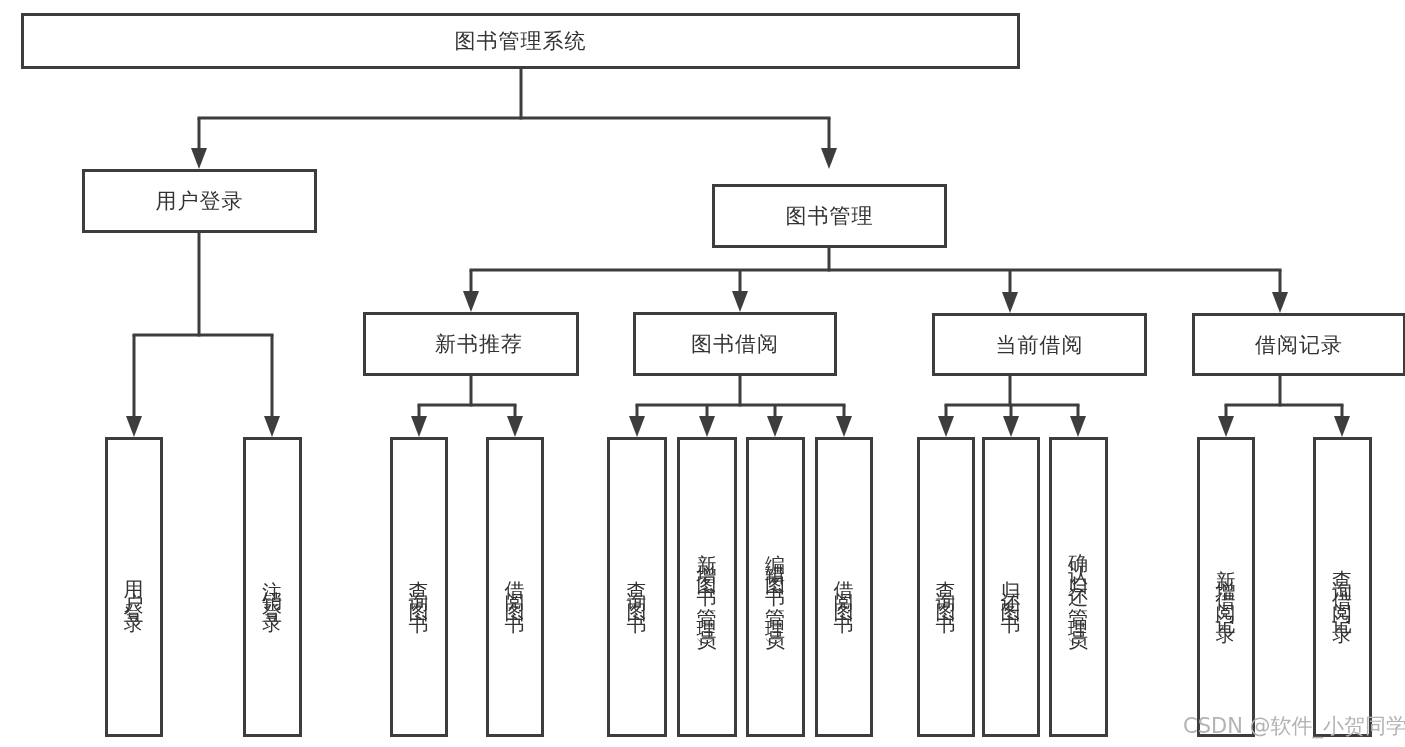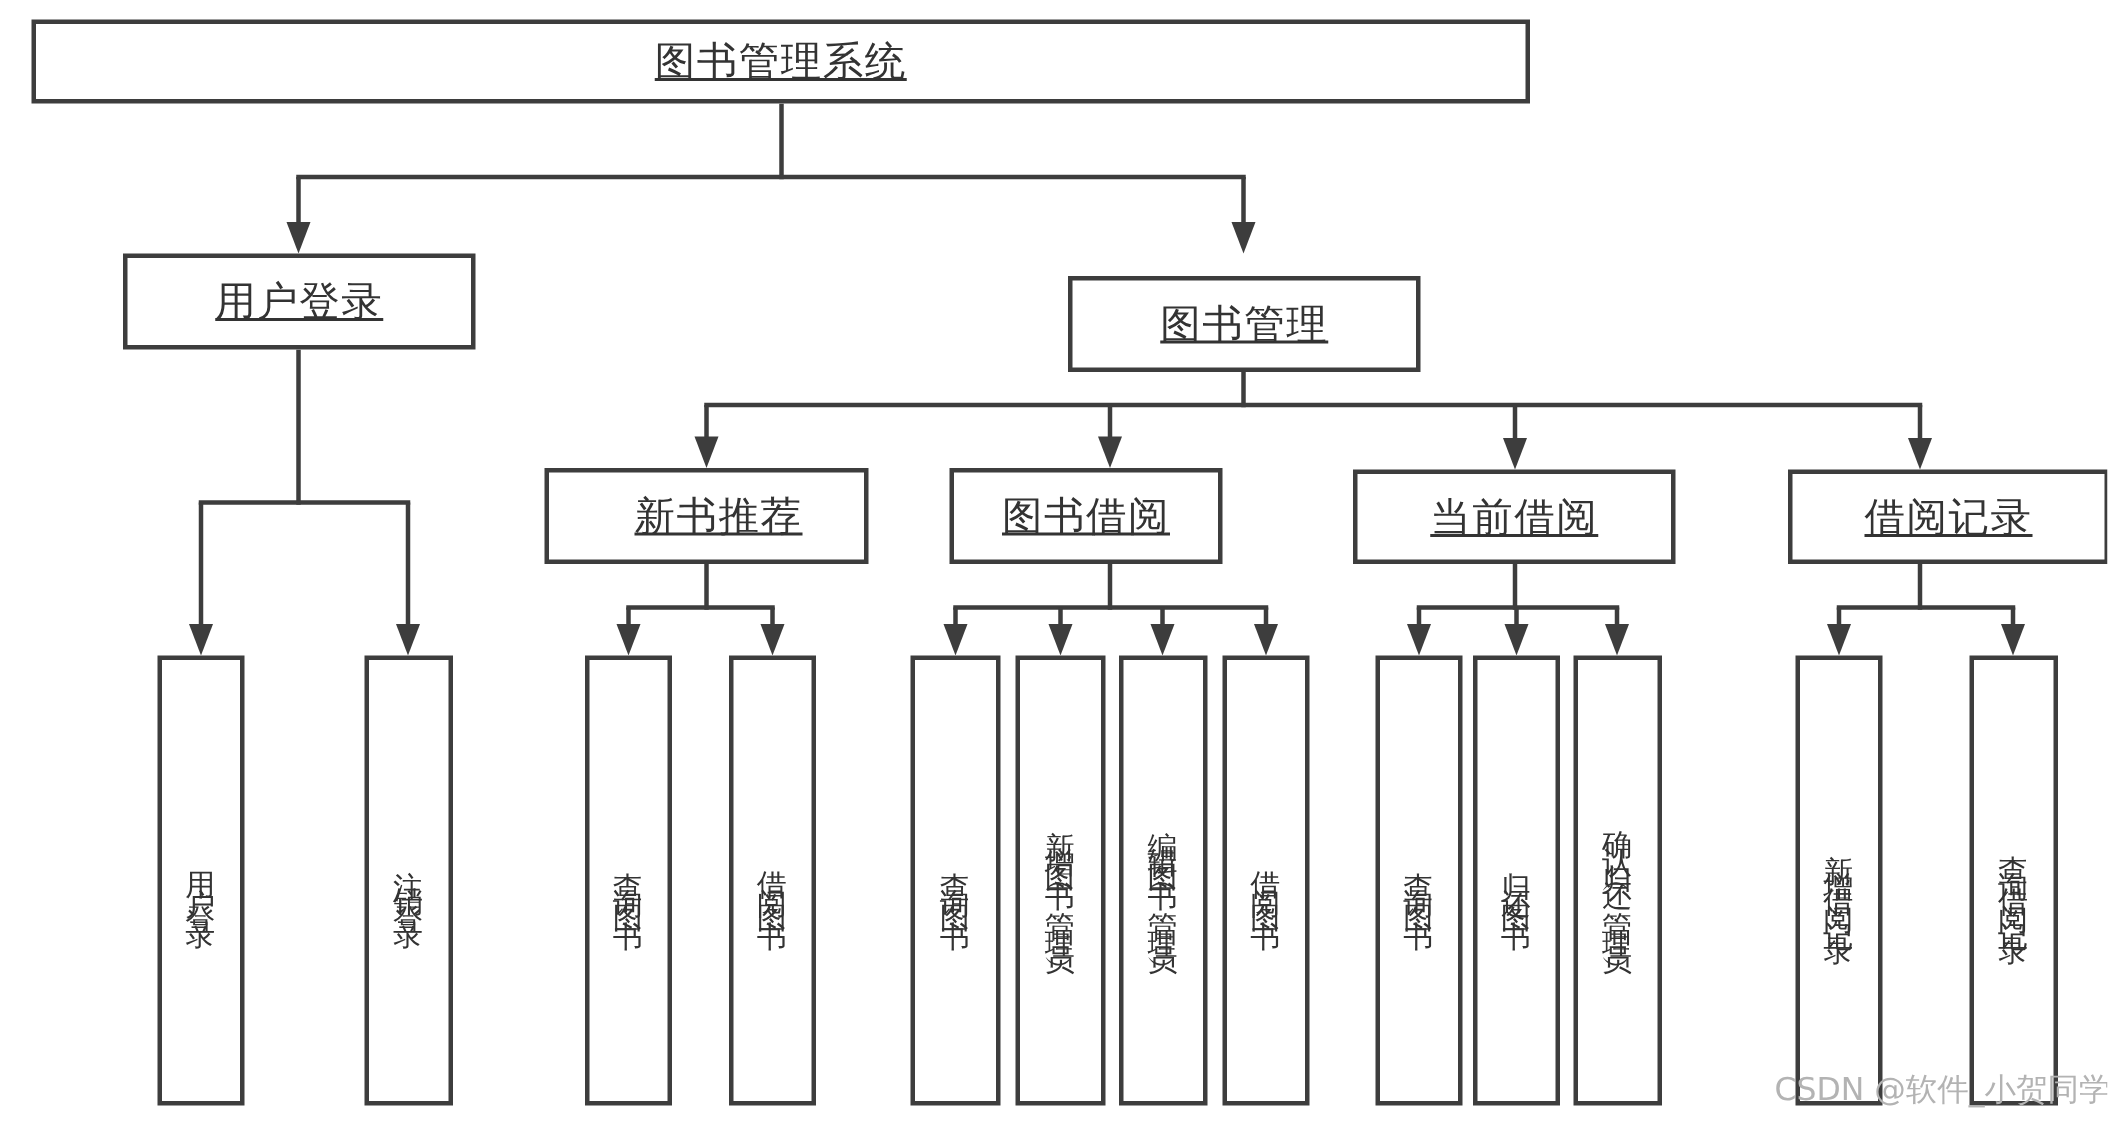--- a/index.html
+++ b/index.html
@@ -12,36 +12,36 @@
   }
   svg.wires{position:absolute;left:0;top:0;width:1405px;height:747px;}
   .node,.leaf{
     position:absolute;
     box-sizing:border-box;
     background:#ffffff;
     border:3px solid #3d3d3d;
     display:flex;align-items:center;justify-content:center;
     color:#333333;
   }
-  .node{font-size:27px;letter-spacing:1px;text-decoration:underline;}
+  .node{font-size:21px;letter-spacing:1px;}
   .leaf{
     writing-mode:vertical-rl;
     text-orientation:mixed;
     font-size:20px;
     letter-spacing:11px;
     top:437px;height:300px;
     line-height:1;
   }
   
   #n-root{left:21px;top:13px;width:999px;height:56px;}
   #n-user-login{left:82px;top:169px;width:235px;height:64px;}
   #n-book-mgmt{left:712px;top:169px;width:235px;height:64px;margin-top:15px;}
   #n-new-book{left:363px;top:312px;width:216px;height:64px;padding-left:16px;}
-  #n-book-borrow{left:633px;top:312px;width:182px;height:64px;}
-  #n-current-borrow{left:902px;top:313px;width:215px;height:63px;}
+  #n-book-borrow{left:633px;top:312px;width:204px;height:64px;}
+  #n-current-borrow{left:932px;top:313px;width:215px;height:63px;}
   #n-borrow-record{left:1173px;top:313px;width:214px;height:63px;margin-left:19px;}
   
   #l-ul-1{left:105px;width:58px;}
   #l-ul-2{left:243px;width:59px;}
   #l-nb-1{left:390px;width:58px;}
   #l-nb-2{left:486px;width:58px;}
   #l-bb-1{left:607px;width:60px;}
   #l-bb-2{left:677px;width:60px;}
   #l-bb-3{left:746px;width:59px;}
   #l-bb-4{left:815px;width:58px;}

